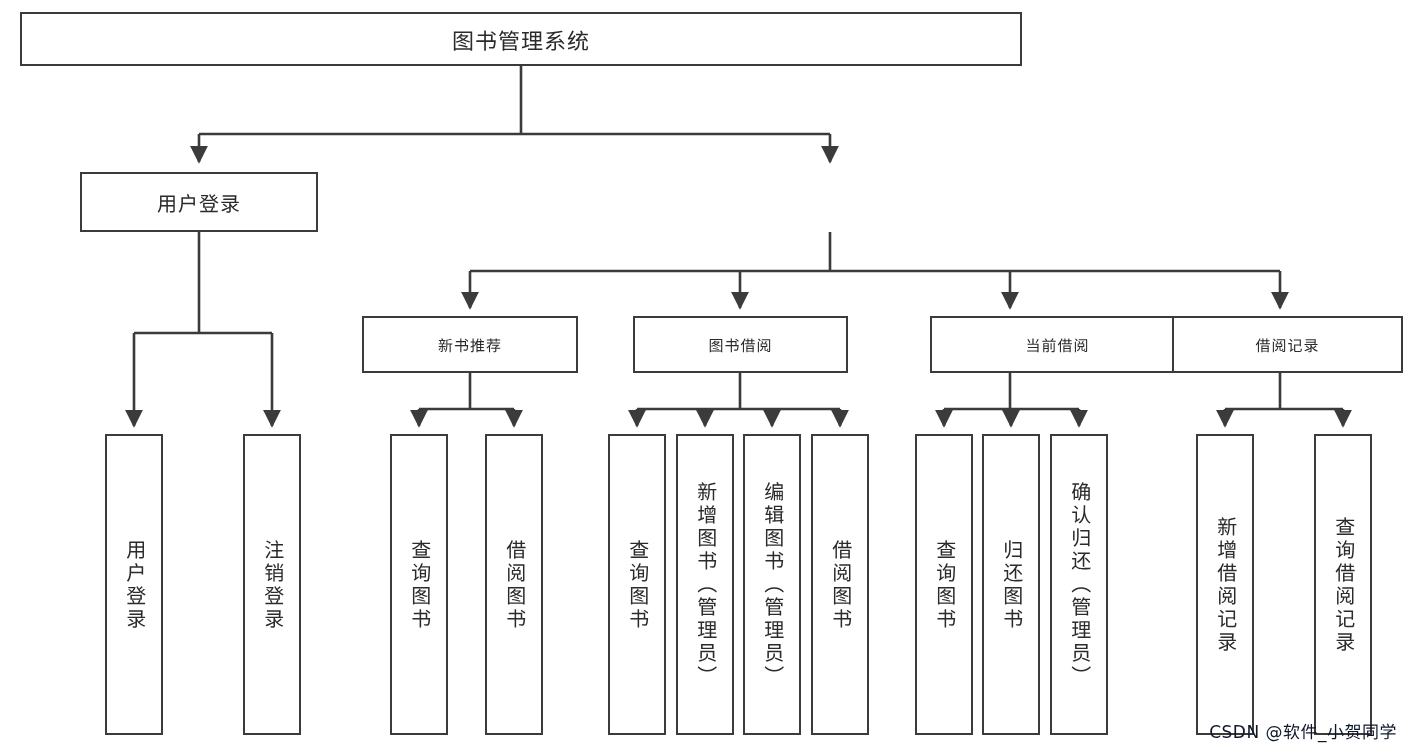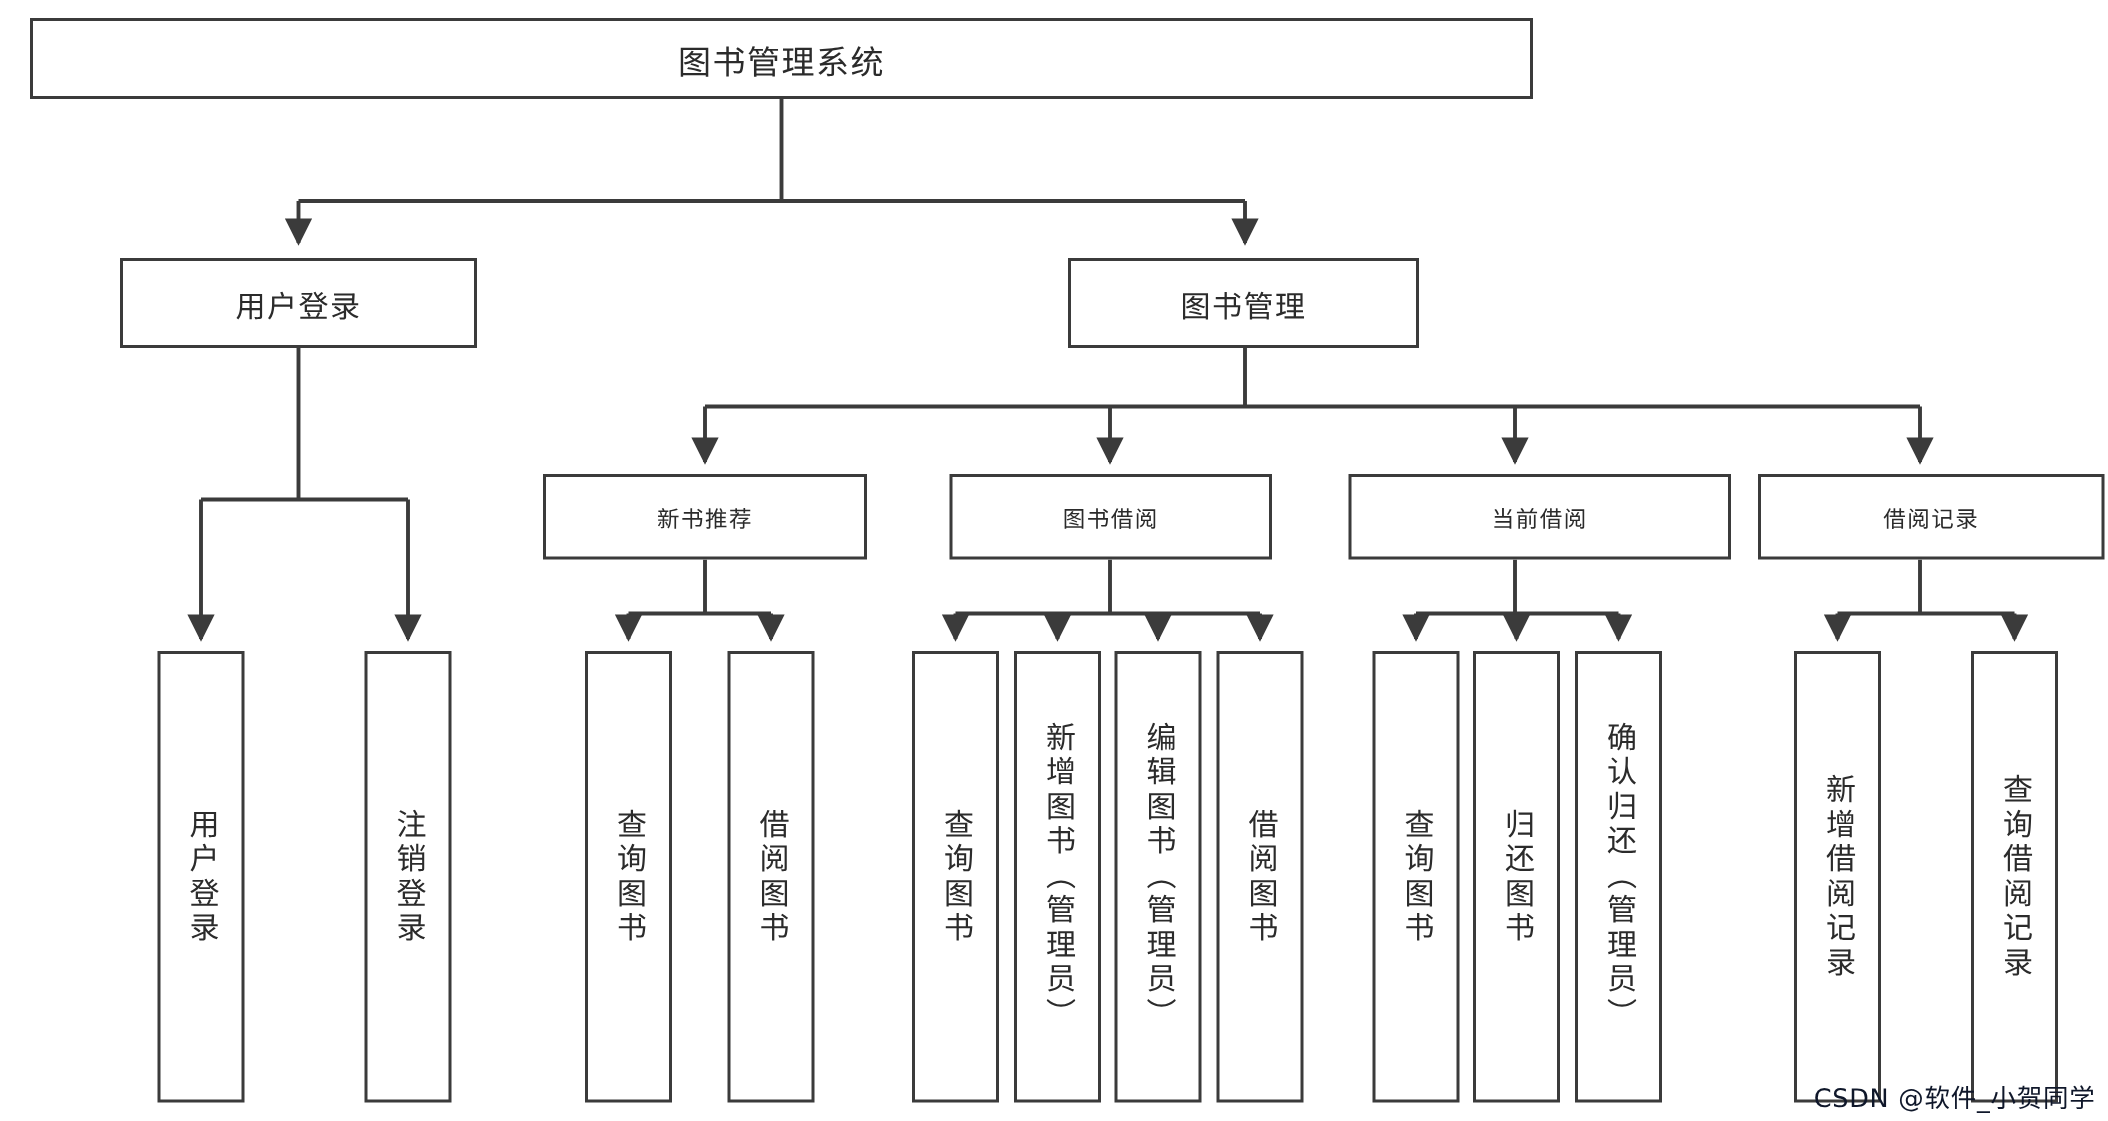--- a/index.html
+++ b/index.html
@@ -128,33 +128,30 @@
   </svg>
 
   <div class="node root" style="left:20px; top:12px; width:1002px; height:54px;">
     <span>图书管理系统</span>
   </div>
 
   <div class="node lvl2" style="left:80px; top:172px; width:238px; height:60px;">
     <span>用户登录</span>
   </div>
 
-  <div class="node lvl2" style="left:712px; top:172px; width:234px; height:60px;">
-    <span>图书管理</span>
-  </div>
 
   <div class="node lvl3" style="left:362px; top:316px; width:216px; height:57px;">
     <span>新书推荐</span>
   </div>
 
   <div class="node lvl3" style="left:633px; top:316px; width:215px; height:57px;">
     <span>图书借阅</span>
   </div>
 
-  <div class="node lvl3" style="left:899px; top:316px; width:255px; height:57px;">
+  <div class="node lvl3" style="left:930px; top:316px; width:255px; height:57px;">
     <span>当前借阅</span>
   </div>
 
   <div class="node lvl3" style="left:1172px; top:316px; width:231px; height:57px;">
     <span>借阅记录</span>
   </div>
 
   <div class="node leaf" style="left:105px; top:434px; width:58px; height:301px;">
     <span class="vtext">用户登录</span>
   </div>

